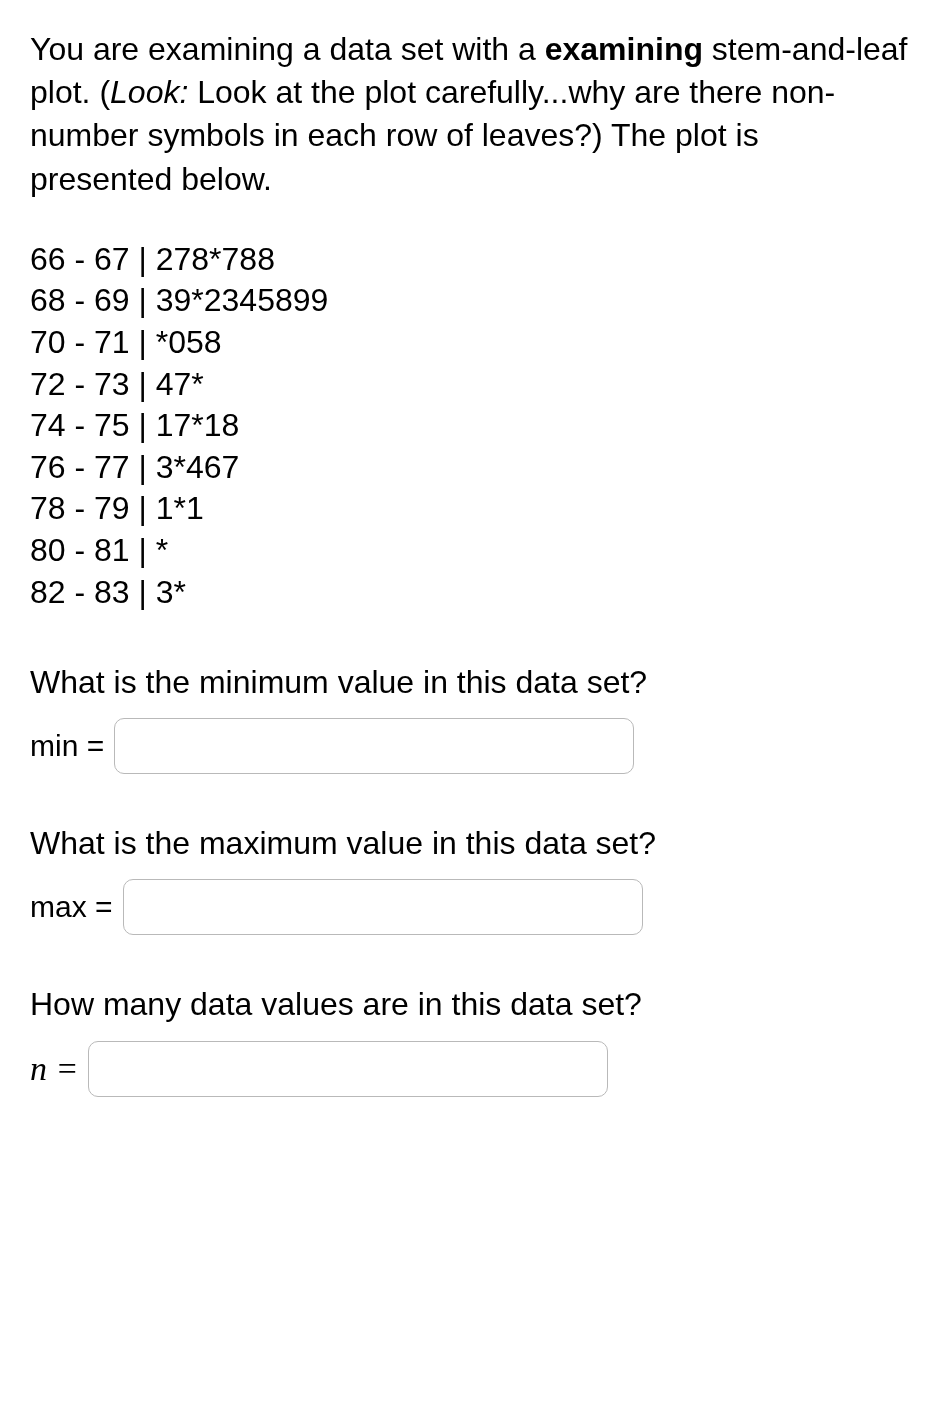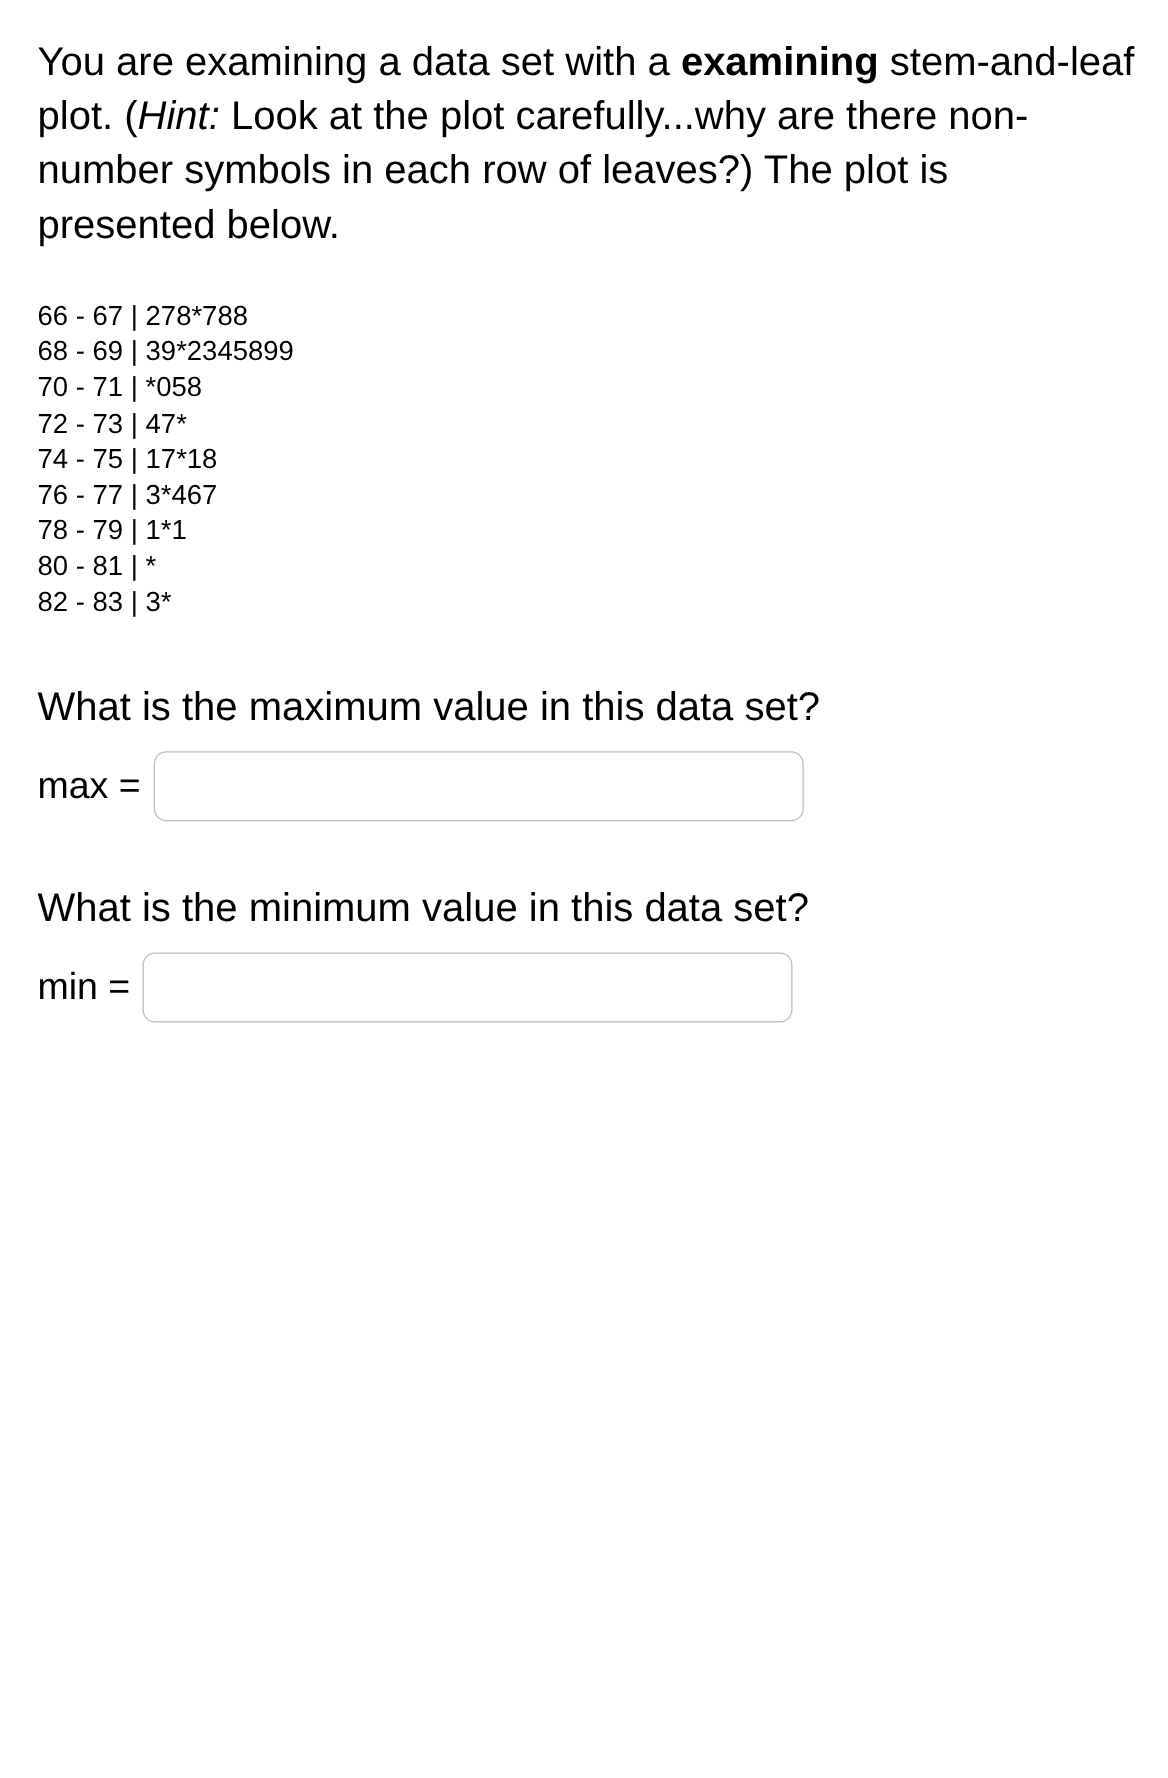--- a/index.html
+++ b/index.html
@@ -16,21 +16,21 @@
     font-size: 32px;
     line-height: 1.35;
   }
   .intro {
     margin-bottom: 38px;
   }
   .intro strong { font-weight: bold; }
   .intro em { font-style: italic; }
   .stemleaf {
     font-family: "Trebuchet MS", "Lucida Grande", Verdana, sans-serif;
-    font-size: 22px;
+    font-size: 32px;
     line-height: 1.3;
     white-space: pre;
   }
   .qblock {
     margin-top: 48px;
   }
   .qtext {
     margin-bottom: 14px;
   }
   .answerline {
@@ -56,44 +56,51 @@
     padding: 4px 12px;
     box-sizing: border-box;
   }
 </style>
 </head>
 <body>
 
 <div class="page">
 
   <div class="intro">
-    <span>You are examining a data set with a </span><strong>examining</strong><span> stem-and-leaf plot. (</span><em>Hint:</em><span> Look at the plot carefully...why are there non-number symbols in each row of leaves?) The plot is presented below.</span>
+    <span>You are examining a data set with a </span><strong>examining</strong><span> stem-and-leaf plot. (</span><em>Look:</em><span> Look at the plot carefully...why are there non-number symbols in each row of leaves?) The plot is presented below.</span>
   </div>
 
   <div class="stemleaf" id="stemleaf-container">66 - 67 | 278*788
 68 - 69 | 39*2345899
 70 - 71 | *058
 72 - 73 | 47*
 74 - 75 | 17*18
 76 - 77 | 3*467
 78 - 79 | 1*1
 80 - 81 | *
 82 - 83 | 3*</div>
 
   <div class="qblock">
+    <div class="qtext">What is the minimum value in this data set?</div>
+    <div class="answerline">
+      <span class="lab">min =</span>
+      <input type="text" style="">
+    </div>
+  </div>
+
+  <div class="qblock">
     <div class="qtext">What is the maximum value in this data set?</div>
     <div class="answerline">
       <span class="lab">max =</span>
       <input type="text" style="">
     </div>
   </div>
 
+
   <div class="qblock">
-    <div class="qtext">What is the minimum value in this data set?</div>
+    <div class="qtext">How many data values are in this data set?</div>
     <div class="answerline">
-      <span class="lab">min =</span>
+      <span class="lab math">n =</span>
       <input type="text" style="">
     </div>
   </div>
 
-
-
 </div>
 
 </body></html>

